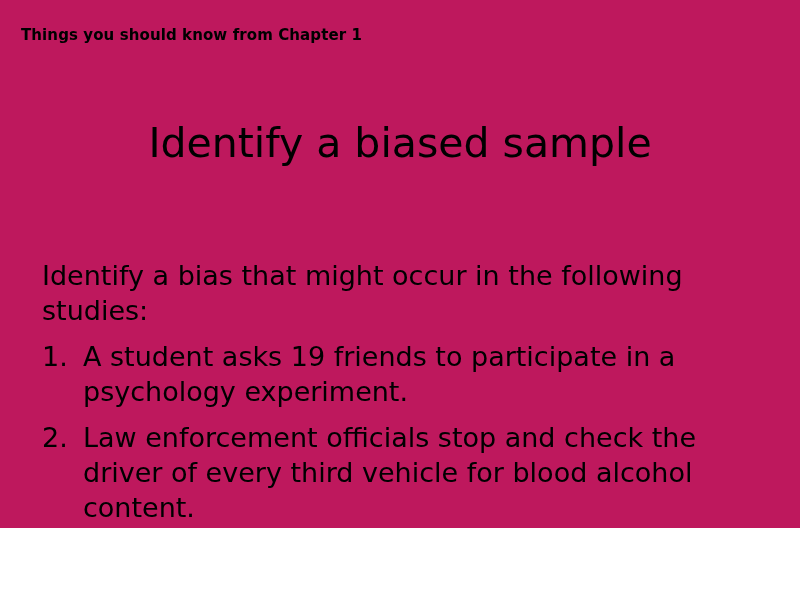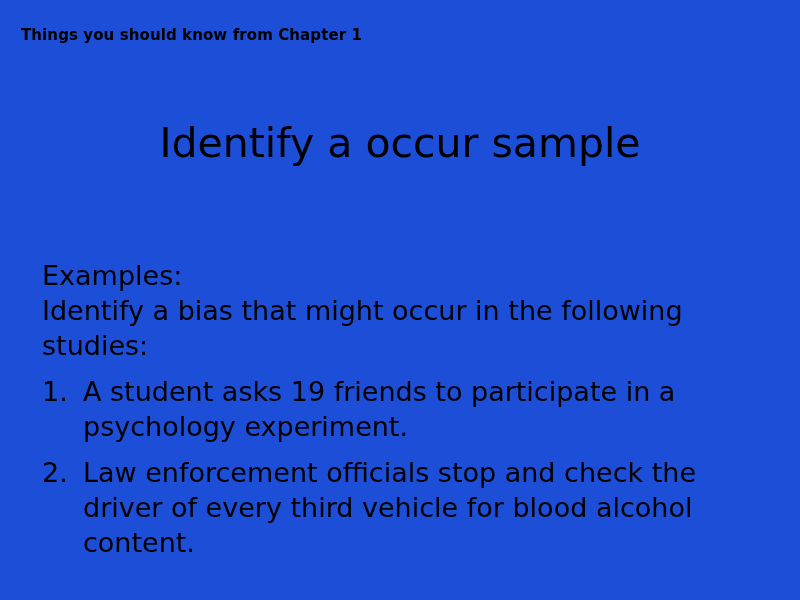--- a/index.html
+++ b/index.html
@@ -12,22 +12,22 @@
     background: #ffffff;
     font-family: "DejaVu Sans", sans-serif;
     color: #000000;
     overflow: hidden;
     position: relative;
   }
 
   .slide {
     position: relative;
     width: 800px;
-    height: 600px;
-    background: #1d4ed8;
+    height: 528px;
+    background: #be185d;
   }
 
   .slide-header {
     position: absolute;
     left: 21px;
     top: 25px;
     font-size: 15px;
     font-weight: 600;
     letter-spacing: 0.1px;
     line-height: 20px;
@@ -95,25 +95,24 @@
     max-width: 688px;
   }
 </style>
 </head>
 <body>
 
 <div class="slide">
 
   <div class="slide-header">Things you should know from Chapter 1</div>
 
-  <div class="slide-title">Identify a occur sample</div>
+  <div class="slide-title">Identify a biased sample</div>
 
   <div class="slide-body">
 
-    <div class="body-line body-block">Examples:</div>
 
     <div class="body-line body-block">Identify a bias that might occur in the following studies:</div>
 
     <ol class="numbered-list">
 
       <li class="numbered-item">
         <span class="item-number">1.</span>
         <span class="item-text">A student asks 19 friends to participate in a psychology experiment.</span>
       </li>
 

